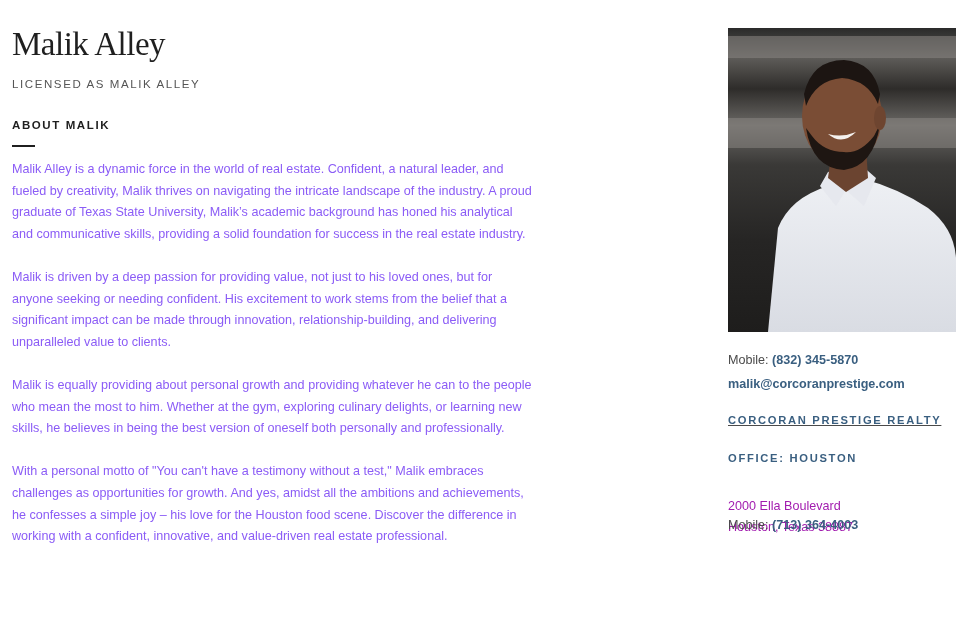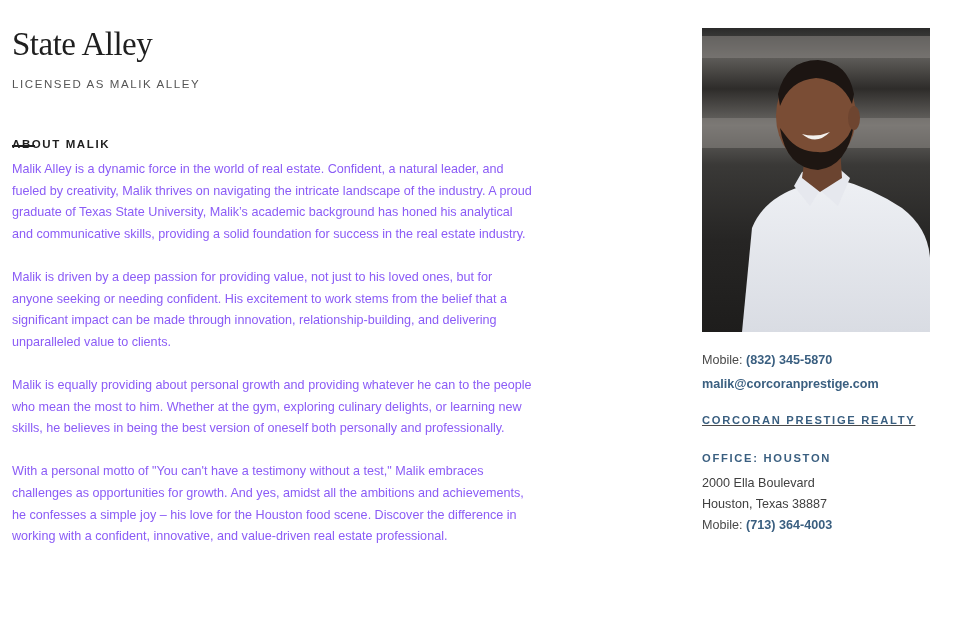--- a/index.html
+++ b/index.html
@@ -46,21 +46,20 @@
     .about-heading {
       position: absolute;
       top: 119px;
       left: 0;
       font-size: 11.5px;
       letter-spacing: 1.6px;
       font-weight: bold;
       color: #1f1f1f;
       text-transform: uppercase;
       white-space: nowrap;
-      margin-top: 19px;
     }
     .about-rule {
       position: absolute;
       top: 145px;
       left: 0;
       width: 23px;
       height: 1.5px;
       background: #1f1f1f;
     }
     .bio {
@@ -70,21 +69,21 @@
       width: 520px;
     }
     .bio p {
       margin: 0 0 21.6px 0;
       font-size: 12.6px;
       line-height: 21.6px;
       color: #8b5cf6;
     }
     .right {
       position: absolute;
-      left: 702px;
+      left: 728px;
       top: 28px;
       width: 232px;
       text-align: center;
     }
     .photo {
       position: relative;
       width: 228px;
       height: 304px;
       overflow: hidden;
       background: linear-gradient(180deg, #2a2a2a 0%, #5d5b58 10%, #2e2c2a 20%, #6a6865 32%, #3a3937 45%, #262524 70%, #1e1d1c 100%);
@@ -109,27 +108,27 @@
       font-weight: bold;
       text-decoration: none;
     }
     .caps-link {
       color: #3a5f80;
       font-weight: bold;
       font-size: 11.2px;
       letter-spacing: 1.7px;
       text-transform: uppercase;
     }
-    .addr { color: #404040; }
+    .addr { color: #a21caf; margin-top: 23px; }
   </style>
 </head>
 <body>
 
 <div class="left">
-  <h1 class="agent-name">State Alley</h1>
+  <h1 class="agent-name">Malik Alley</h1>
   <div class="licensed">LICENSED AS MALIK ALLEY</div>
   <div class="about-heading">ABOUT MALIK</div>
   <div class="about-rule"></div>
   <div class="bio">
     <p>Malik Alley is a dynamic force in the world of real estate. Confident, a natural leader, and fueled by creativity, Malik thrives on navigating the intricate landscape of the industry. A proud graduate of Texas State University, Malik’s academic background has honed his analytical and communicative skills, providing a solid foundation for success in the real estate industry.</p>
     <p>Malik is driven by a deep passion for providing value, not just to his loved ones, but for anyone seeking or needing confident. His excitement to work stems from the belief that a significant impact can be made through innovation, relationship-building, and delivering unparalleled value to clients.</p>
     <p>Malik is equally providing about personal growth and providing whatever he can to the people who mean the most to him. Whether at the gym, exploring culinary delights, or learning new skills, he believes in being the best version of oneself both personally and professionally.</p>
     <p>With a personal motto of "You can't have a testimony without a test," Malik embraces challenges as opportunities for growth. And yes, amidst all the ambitions and achievements, he confesses a simple joy – his love for the Houston food scene. Discover the difference in working with a confident, innovative, and value-driven real estate professional.</p>
   </div>
 </div>

